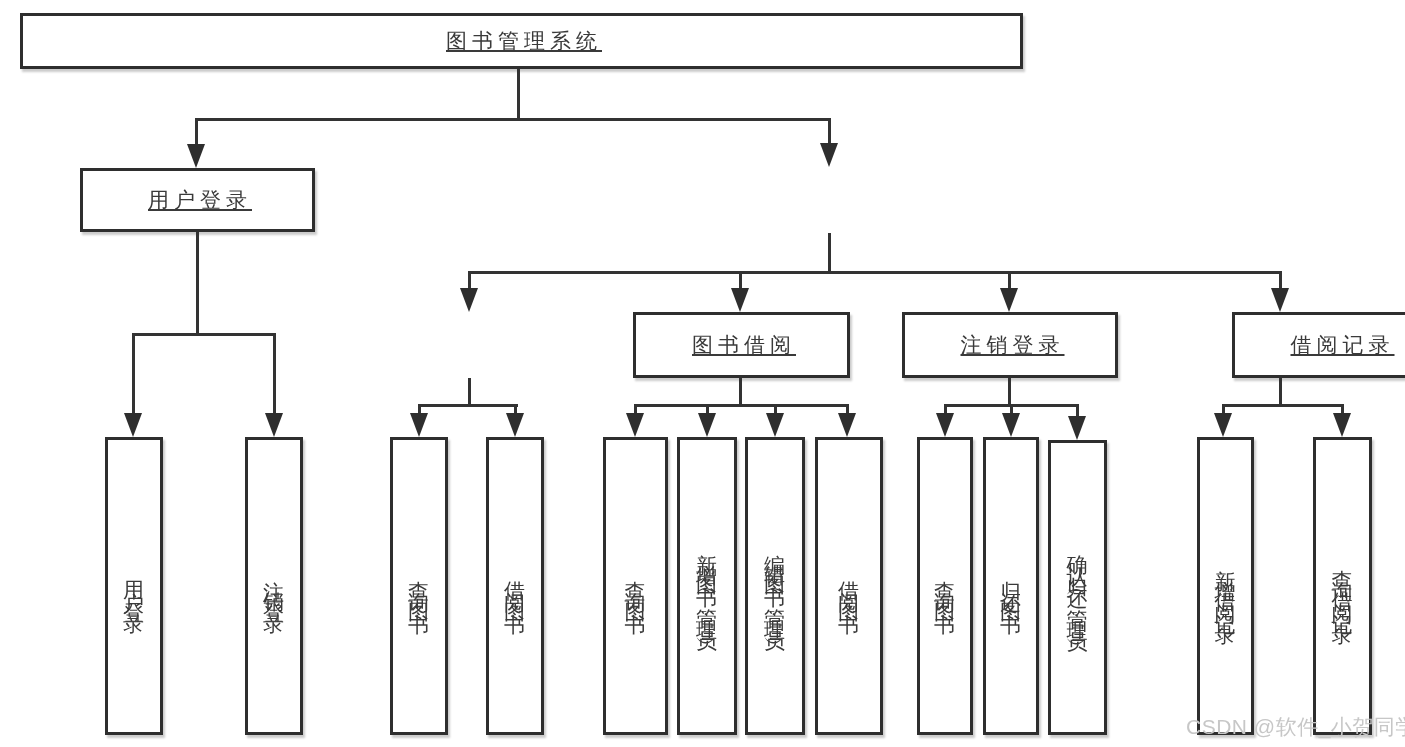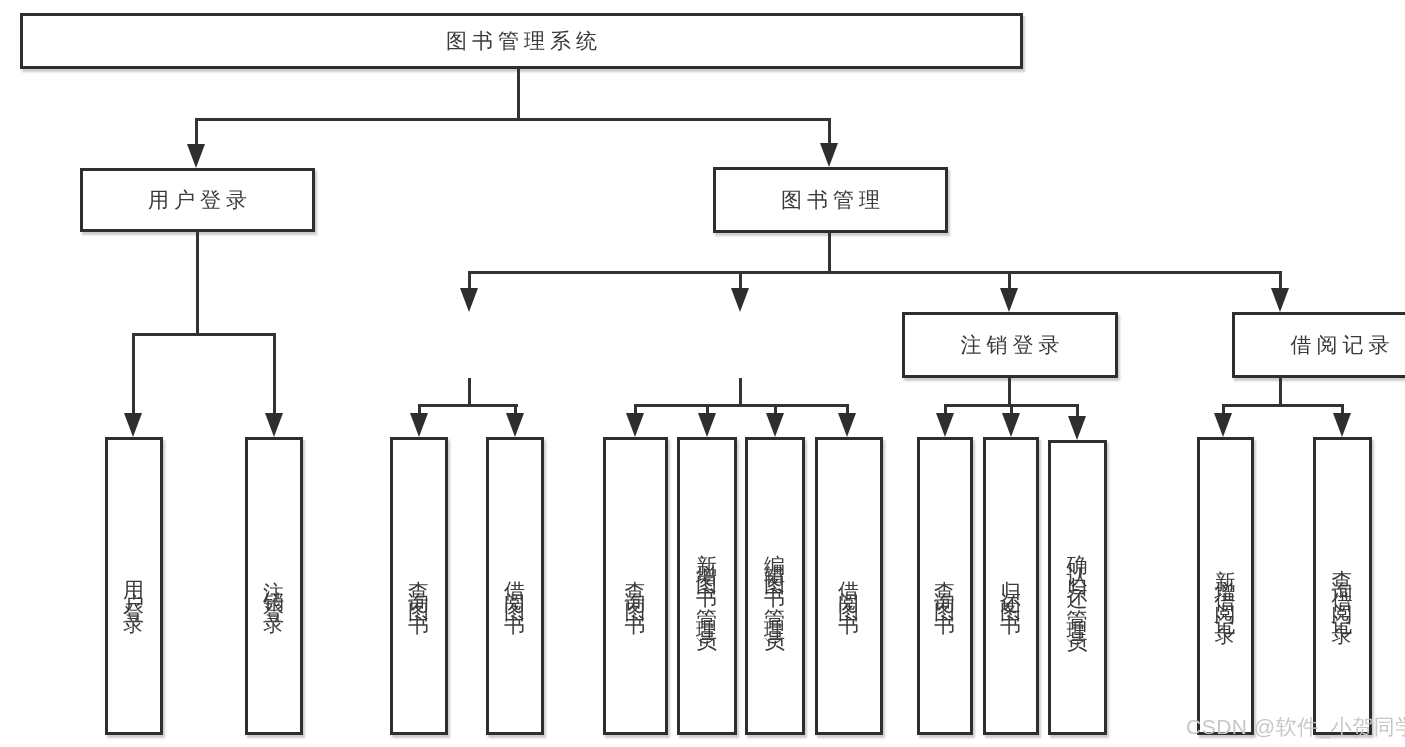--- a/index.html
+++ b/index.html
@@ -5,21 +5,21 @@
 <style>
   html,body{margin:0;padding:0;background:#ffffff;}
   #canvas{
     position:relative;width:1405px;height:747px;background:#ffffff;overflow:hidden;
     font-family:"Liberation Sans","DejaVu Sans",sans-serif;color:#3a3a3a;
   }
   .node{
     position:absolute;box-sizing:border-box;background:#ffffff;
     border:3px solid #2e2e2e;box-shadow:2px 3px 2px rgba(110,110,110,0.35);
     display:flex;align-items:center;justify-content:center;
-    font-size:21px;letter-spacing:5px;text-indent:5px;white-space:nowrap;
+    font-size:21px;letter-spacing:5px;text-indent:5px;white-space:nowrap;text-decoration:underline;
   }
   .leaf{
     position:absolute;box-sizing:border-box;background:#ffffff;
     border:3px solid #2e2e2e;box-shadow:2px 3px 2px rgba(110,110,110,0.35);
     top:437px;height:298px;display:flex;align-items:center;justify-content:center;
   }
   .leaf span{
     writing-mode:vertical-rl;font-size:21px;letter-spacing:11px;
     line-height:1;white-space:nowrap;
   }
@@ -41,25 +41,25 @@
 <div id="canvas">
 
   <div class="node" style="left:20px;top:13px;width:1003px;height:56px;">
     <span>图书管理系统</span>
   </div>
 
   <div class="node" style="left:80px;top:168px;width:235px;height:64px;">
     <span>用户登录</span>
   </div>
 
-  <div class="node" style="left:713px;top:167px;width:235px;height:66px;">
-    <span>图书管理</span>
-  </div>
 
 
+  <div class="node" style="left:633px;top:312px;width:217px;height:66px;">
+    <span>图书借阅</span>
+  </div>
 
   <div class="node" style="left:902px;top:312px;width:216px;height:66px;">
     <span>注销登录</span>
   </div>
 
   <div class="node" style="left:1232px;top:312px;width:216px;height:66px;">
     <span>借阅记录</span>
   </div>
 
   <div class="leaf" style="left:105px;width:58px;">

